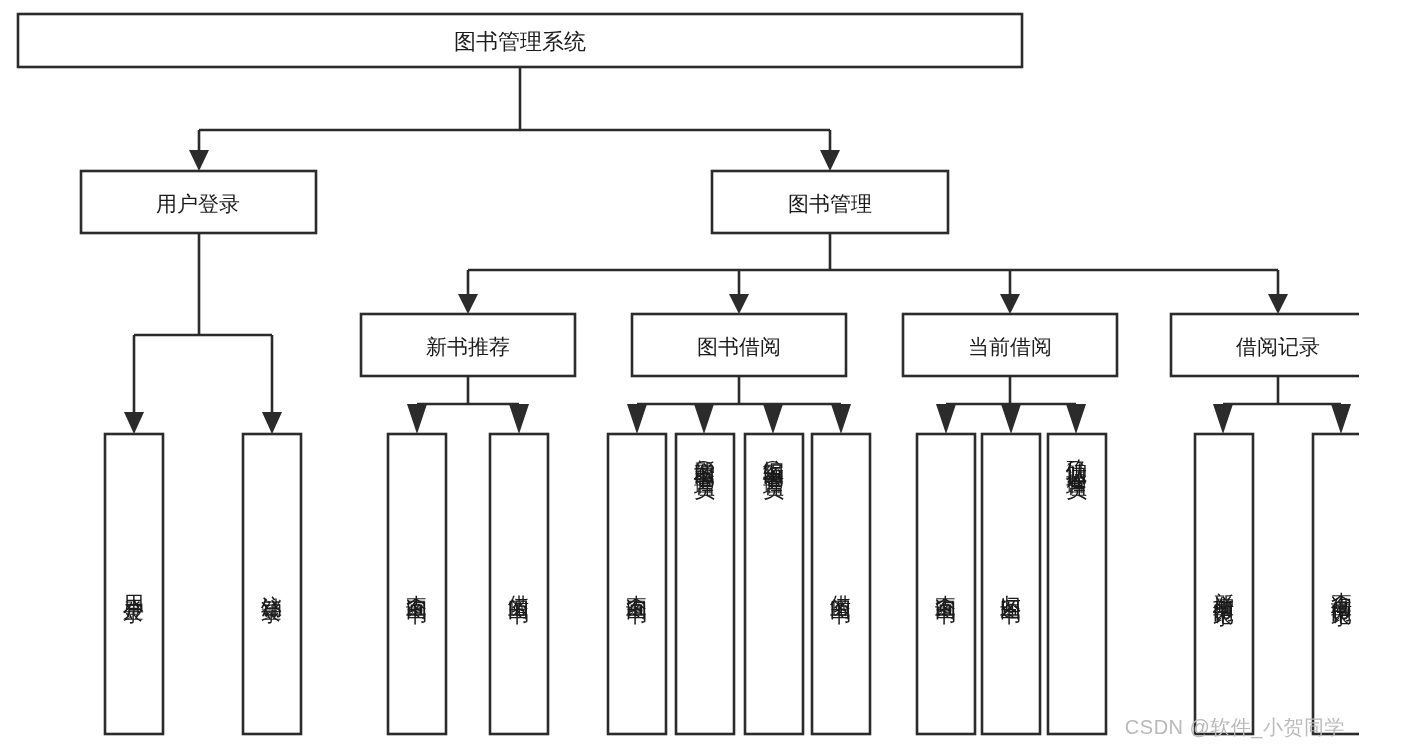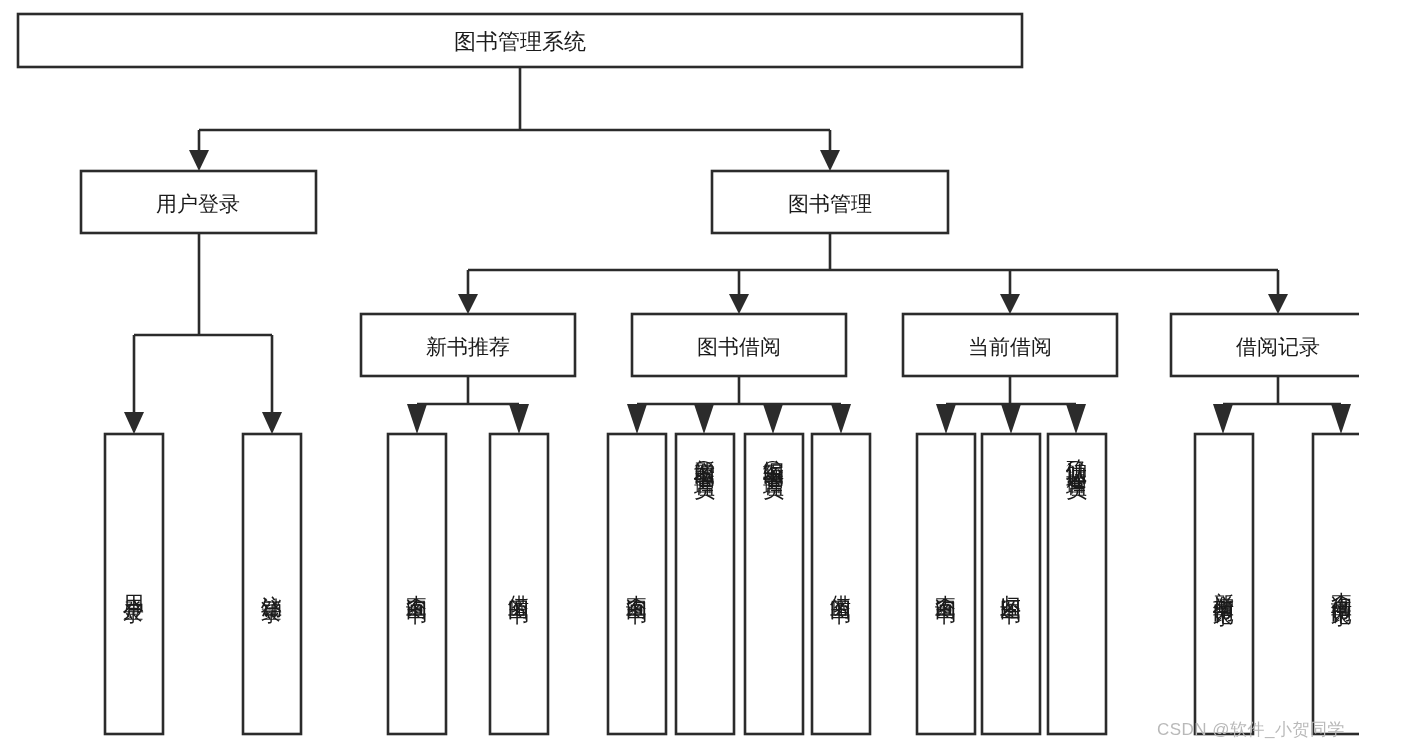--- a/index.html
+++ b/index.html
@@ -71,21 +71,21 @@
     line-height: 1.0;
     letter-spacing: 3px;
     color: #1a1a1a;
     white-space: nowrap;
   }
   .watermark {
     position: absolute;
     right: 14px;
     bottom: 6px;
     font-family: "Liberation Sans", "DejaVu Sans", sans-serif;
-    font-size: 17px;
+    font-size: 20px;
     color: #b9b9b9;
     letter-spacing: 0.5px;
     white-space: nowrap;
   }
 </style>
 </head>
 <body>
 
 <div id="diagram-root">
 

